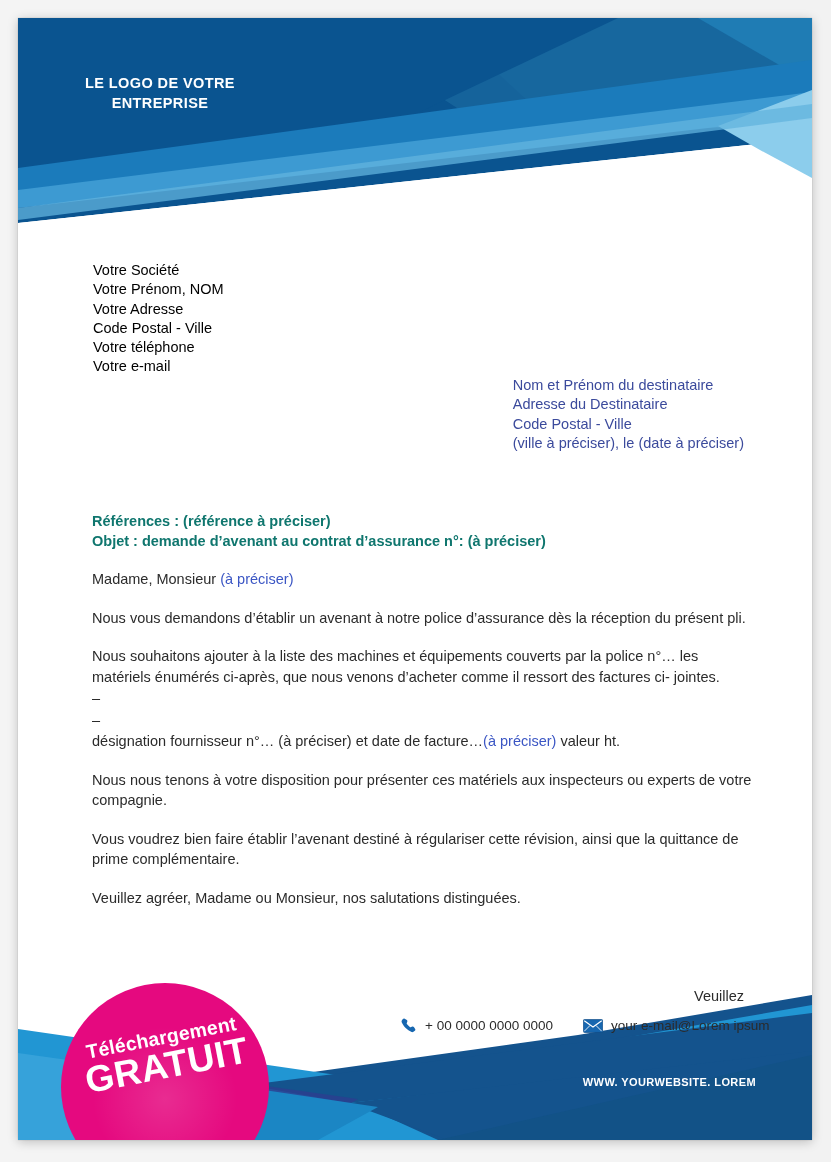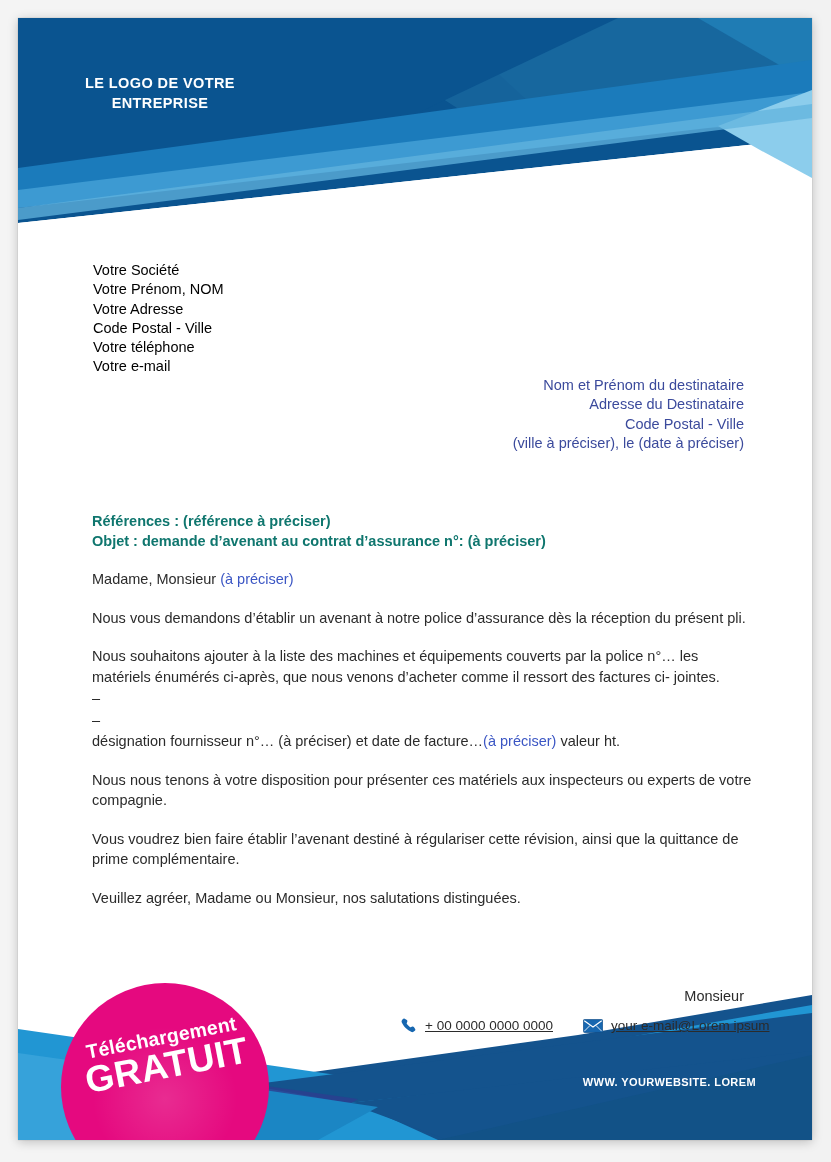--- a/index.html
+++ b/index.html
@@ -68,21 +68,20 @@
   }
   .sender-block div { white-space: nowrap; }
 
   .recipient-block {
     position: absolute;
     right: 68px;
     top: 358px;
     color: #3b4a9c;
     font-size: 14.5px;
     line-height: 19.3px;
-    text-align: right;
   }
   .recipient-block div { white-space: nowrap; }
 
   .refs-block {
     position: absolute;
     left: 74px;
     top: 494px;
     color: #0f766e;
     font-weight: bold;
     font-size: 14.5px;
@@ -121,21 +120,21 @@
     left: 382px;
     top: 999px;
     display: flex;
     align-items: center;
     gap: 30px;
     color: #2b2b2b;
     font-size: 13.5px;
     white-space: nowrap;
     z-index: 5;
   }
-  .contact-item { display: flex; align-items: center; gap: 8px; text-decoration: underline; }
+  .contact-item { display: flex; align-items: center; gap: 8px; }
   .contact-item svg { display: block; }
 
   
   .badge {
     position: absolute;
     left: 43px;
     top: 965px;
     width: 208px;
     height: 208px;
     border-radius: 50%;
@@ -258,21 +257,21 @@
       <p>Nous vous demandons d’établir un avenant à notre police d’assurance dès la réception du présent pli.</p>
       <p class="tight">Nous souhaitons ajouter à la liste des machines et équipements couverts par la police n°… les matériels énumérés ci-après, que nous venons d’acheter comme il ressort des factures ci- jointes.</p>
       <p class="dash">–</p>
       <p class="dash">–</p>
       <p><span>désignation fournisseur n°… (à préciser) et date de facture…</span><span class="hl">(à préciser)</span><span> valeur ht.</span></p>
       <p>Nous nous tenons à votre disposition pour présenter ces matériels aux inspecteurs ou experts de votre compagnie.</p>
       <p>Vous voudrez bien faire établir l’avenant destiné à régulariser cette révision, ainsi que la quittance de prime complémentaire.</p>
       <p>Veuillez agréer, Madame ou Monsieur, nos salutations distinguées.</p>
     </div>
 
-    <div class="signature">Monsieur</div>
+    <div class="signature">Veuillez</div>
 
     <div class="contact-strip">
       <div class="contact-item">
         <span>
           <svg width="17" height="17" viewBox="0 0 24 24" xmlns="http://www.w3.org/2000/svg">
             <path d="M6.6 2.3c-.8-.5-1.9-.3-2.5.5L2.7 4.7c-.6.8-.7 1.9-.3 2.8 1.3 3.1 3.2 5.9 5.6 8.2 2.4 2.4 5.2 4.3 8.3 5.6.9.4 2 .2 2.7-.4l1.9-1.5c.8-.6 1-1.7.5-2.5l-1.8-2.7c-.5-.7-1.4-1-2.2-.7l-2.4.9c-.4.1-.8 0-1.1-.2-1.6-1.2-3-2.6-4.2-4.2-.2-.3-.3-.7-.2-1.1l.9-2.4c.3-.8 0-1.7-.7-2.2L6.6 2.3z" fill="#1767b0"></path>
           </svg>
         </span>
         <span>+ 00 0000 0000 0000</span>
       </div>

